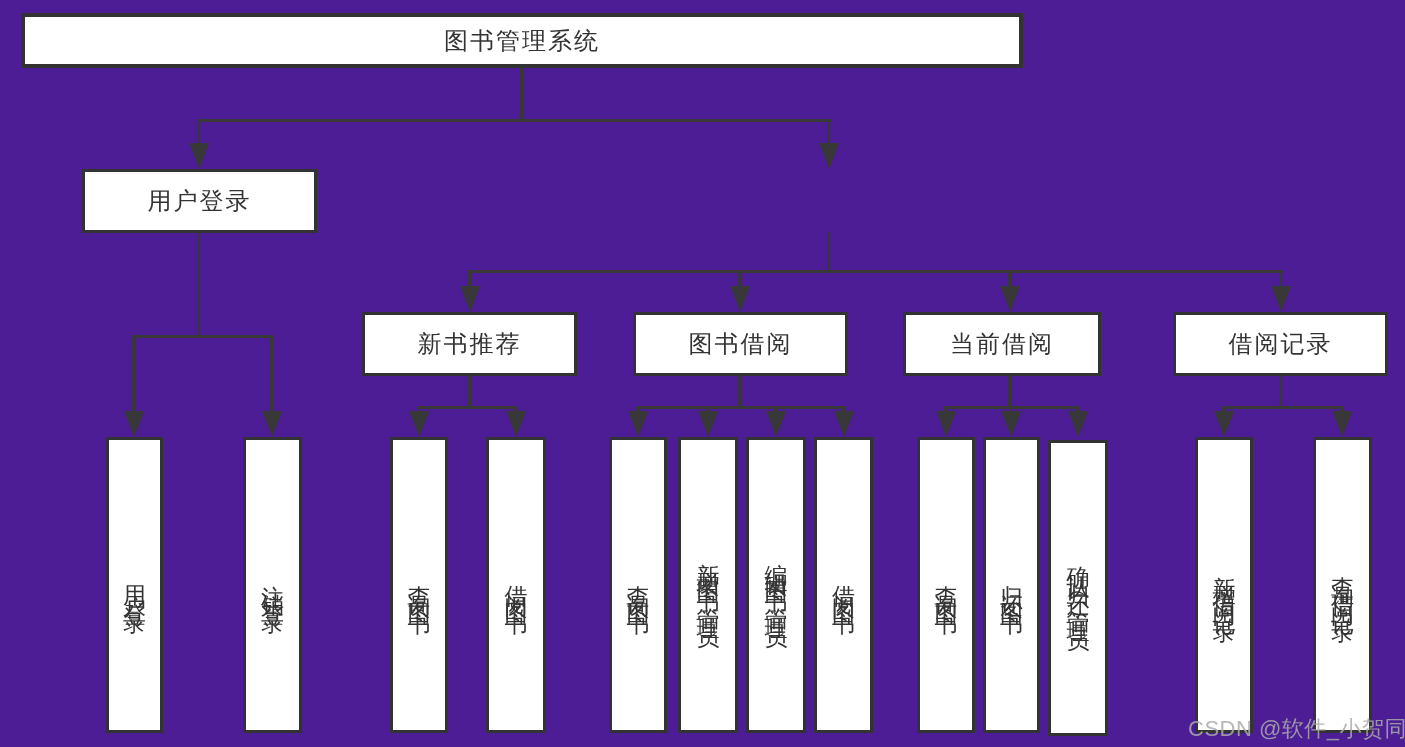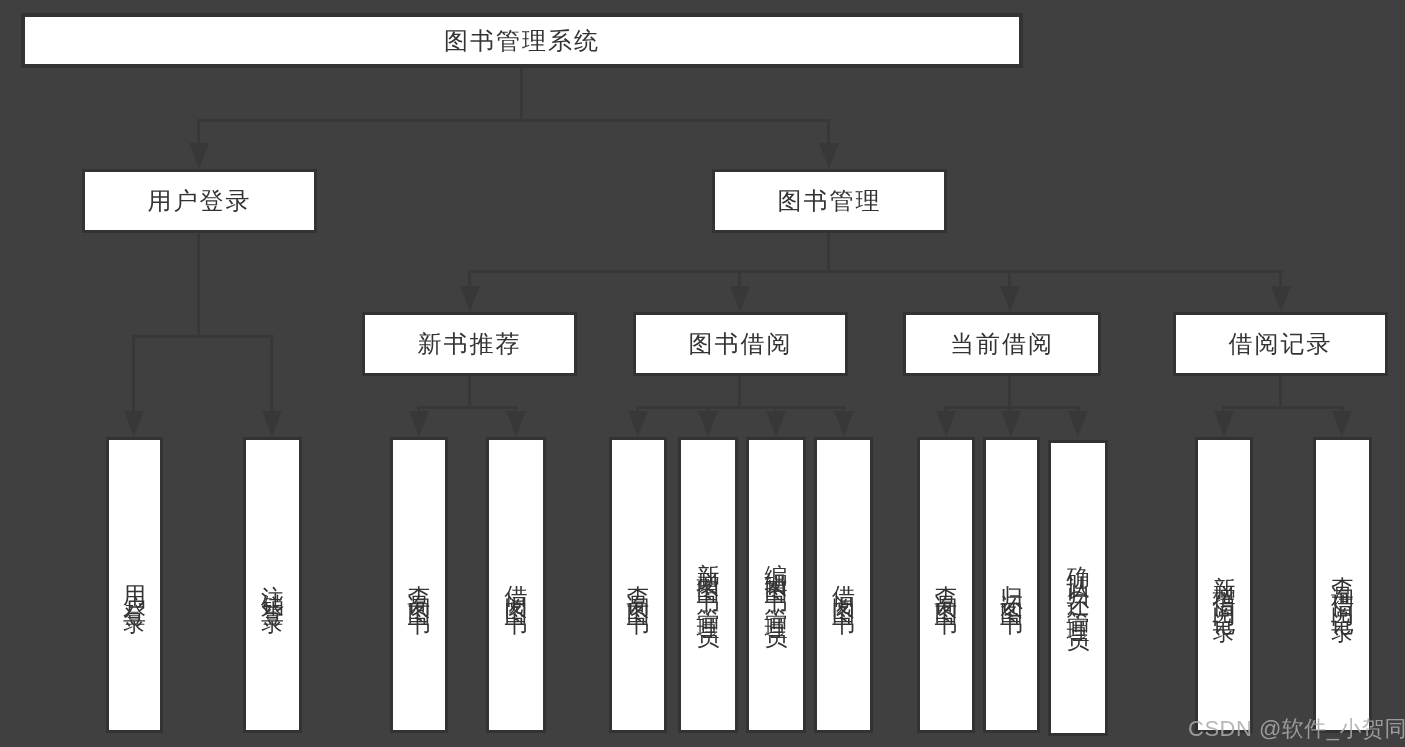--- a/index.html
+++ b/index.html
@@ -1,17 +1,17 @@
 <!DOCTYPE html>
 <html><head>
 <meta charset="utf-8">
 <style>
   html,body { margin:0; padding:0; background:#ffffff; }
   .canvas {
-    position:relative; width:1405px; height:747px; background:#404040;
+    position:relative; width:1405px; height:747px; background:#4c1d95;
     font-family:"Liberation Sans", sans-serif; overflow:hidden;
   }
   .box {
     position:absolute; background:#ffffff; border:3px solid #333333;
     box-sizing:border-box; display:flex; align-items:center; justify-content:center;
     z-index:2;
   }
   .root-box { border-width:4px; }
   .hlabel {
     font-size:24px; color:#333333; letter-spacing:2px; white-space:nowrap;
@@ -44,23 +44,20 @@
 
   <div class="line" style="left:520px;top:68px;width:3px;height:54px"></div>
   <div class="line" style="left:197px;top:119px;width:634px;height:3px"></div>
   <div class="line" style="left:197px;top:119px;width:3px;height:31px"></div>
   <div class="arrow" style="left:189px;top:143px"></div>
   <div class="line" style="left:827px;top:119px;width:3px;height:31px"></div>
   <div class="arrow" style="left:819px;top:143px"></div>
 
   <div class="box" style="left:82px;top:169px;width:235px;height:64px">
     <span class="hlabel">用户登录</span>
-  </div>
-  <div class="box" style="left:712px;top:169px;width:235px;height:64px">
-    <span class="hlabel">图书管理</span>
   </div>
 
   <div class="line" style="left:827px;top:232px;width:3px;height:41px"></div>
   <div class="line" style="left:468px;top:270px;width:815px;height:3px"></div>
   <div class="line" style="left:468px;top:270px;width:3px;height:22px"></div>
   <div class="arrow" style="left:460px;top:286px"></div>
   <div class="line" style="left:738px;top:270px;width:3px;height:22px"></div>
   <div class="arrow" style="left:730px;top:286px"></div>
   <div class="line" style="left:1008px;top:270px;width:3px;height:22px"></div>
   <div class="arrow" style="left:1000px;top:286px"></div>

